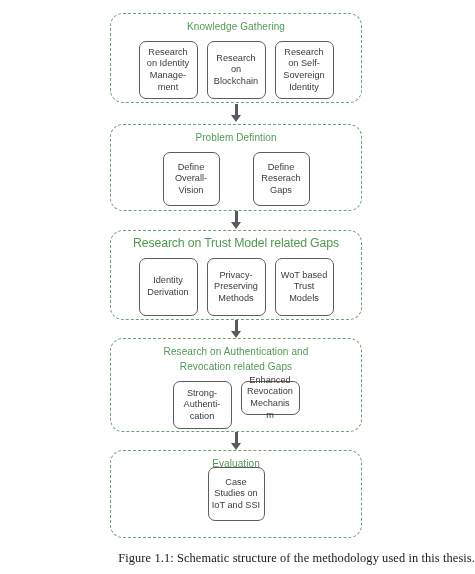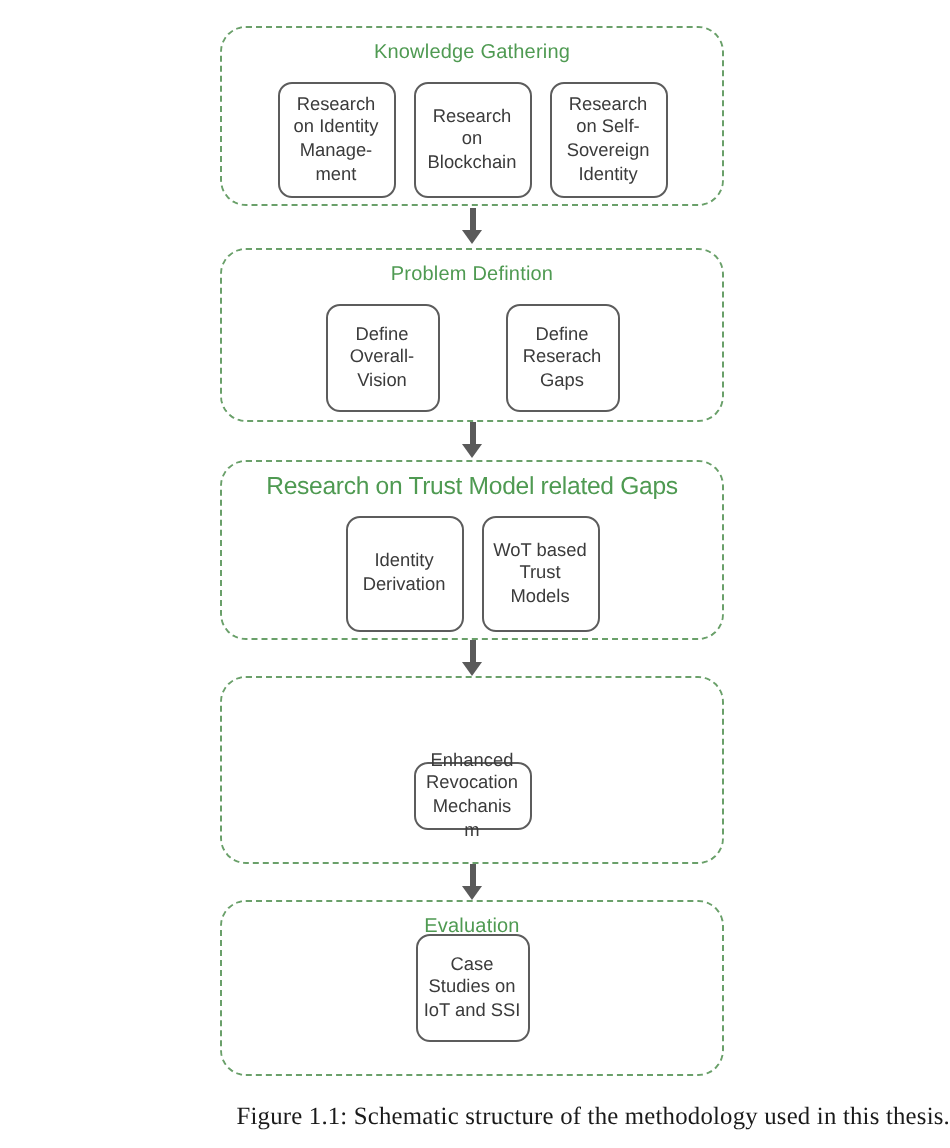--- a/index.html
+++ b/index.html
@@ -154,33 +154,41 @@
   <div class="arrow" style="top:211px; height:18px;">
     <div class="shaft" style="height:11px;"></div>
     <div class="head" style="top:11px;"></div>
   </div>
 
   <div class="stage" style="top:230px; height:90px;">
     <div class="stage-title tight">Research on Trust Model related Gaps</div>
     <div class="box-row" style="top:27px; gap:9px;">
       <div class="nodebox" style="width:59px; height:58px;">Identity
 Derivation</div>
+      <div class="nodebox" style="width:59px; height:58px;">Privacy-
+Preserving
+Methods</div>
       <div class="nodebox" style="width:59px; height:58px;">WoT based
 Trust
 Models</div>
     </div>
   </div>
 
   <div class="arrow" style="top:320px; height:18px;">
     <div class="shaft" style="height:11px;"></div>
     <div class="head" style="top:11px;"></div>
   </div>
 
   <div class="stage" style="top:338px; height:94px;">
+    <div class="stage-title">Research on Authentication and
+Revocation related Gaps</div>
     <div class="box-row" style="top:42px; gap:9px;">
+      <div class="nodebox" style="width:59px; height:48px;">Strong-
+Authenti-
+cation</div>
       <div class="nodebox" style="width:59px; height:34px;">Enhanced
 Revocation
 Mechanis
 m</div>
     </div>
   </div>
 
   <div class="arrow" style="top:432px; height:18px;">
     <div class="shaft" style="height:11px;"></div>
     <div class="head" style="top:11px;"></div>

